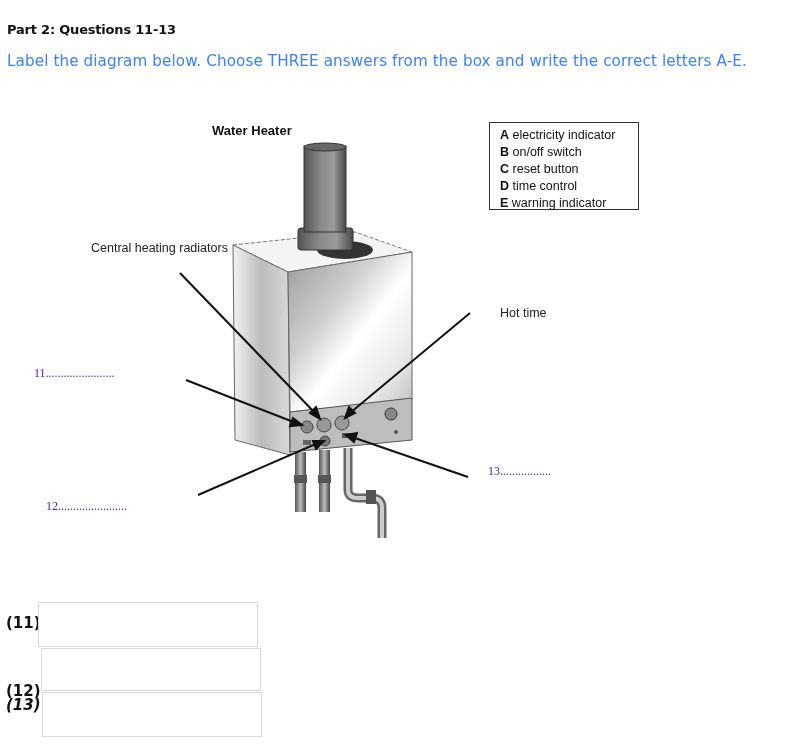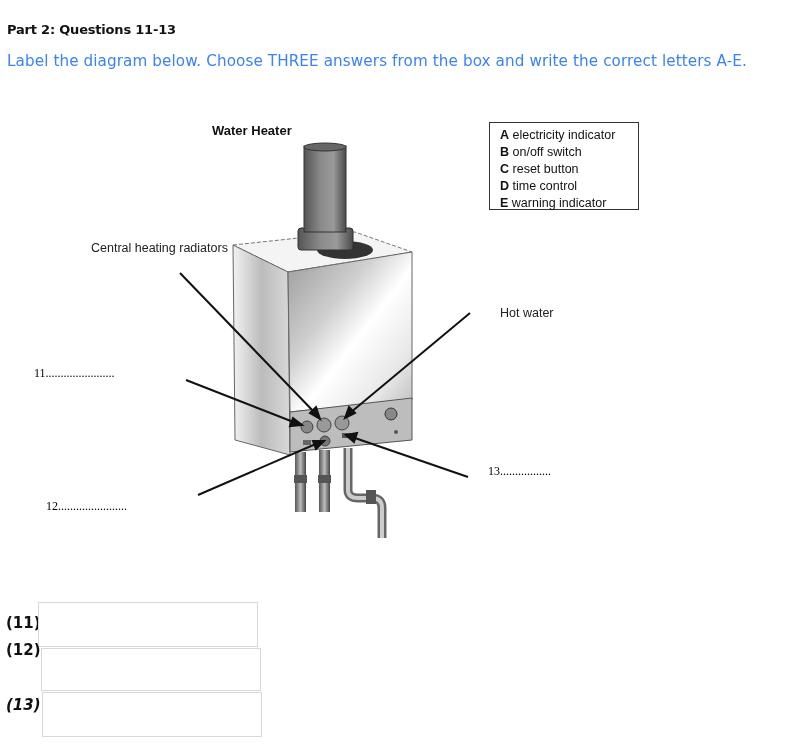--- a/index.html
+++ b/index.html
@@ -4,21 +4,21 @@
 <style>
   html, body { margin:0; padding:0; background:#ffffff; }
   body { width:792px; height:747px; position:relative; overflow:hidden; font-family:"DejaVu Sans", sans-serif; color:#111; }
   .title { position:absolute; left:7px; top:22px; font-size:13px; font-weight:bold; letter-spacing:-0.2px; }
   .instr { position:absolute; left:7px; top:52px; font-size:15.2px; color:#3b82f6; letter-spacing:0.1px; }
   .diag-title { position:absolute; left:212px; top:103px; font-family:"Liberation Sans", sans-serif; font-size:13px; font-weight:bold;margin-top:20px; }
   .diagram-svg { position:absolute; left:0; top:0; }
   .optbox { position:absolute; left:489px; top:122px; width:150px; height:88px; border:1px solid #333; box-sizing:border-box; padding:4px 0 0 10px; font-family:"Liberation Sans", sans-serif; font-size:12.5px; line-height:17px; color:#111; }
   .optbox .opt b { font-weight:bold; }
   .lbl { position:absolute; font-family:"Liberation Sans", sans-serif; font-size:12.5px; color:#222; }
-  .blank { position:absolute; font-family:"Liberation Serif", serif; font-size:12px; color:#000000; }
+  .blank { position:absolute; font-family:"Liberation Serif", serif; font-size:12px; color:#4c1d95; }
   .ans-label { position:absolute; font-size:15px; font-weight:bold; }
   .ans-box { position:absolute; border:1px solid #d8d8d8; background:#fff; box-sizing:border-box; }
 </style>
 </head>
 <body>
 
 <div class="title">Part 2: Questions 11-13</div>
 <div class="instr">Label the diagram below. Choose THREE answers from the box and write the correct letters A-E.</div>
 
 <div class="diag-title">Water Heater</div>
@@ -95,26 +95,26 @@
 
 <div class="optbox">
   <div class="opt"><b>A</b> <span>electricity indicator</span></div>
   <div class="opt"><b>B</b> <span>on/off switch</span></div>
   <div class="opt"><b>C</b> <span>reset button</span></div>
   <div class="opt"><b>D</b> <span>time control</span></div>
   <div class="opt"><b>E</b> <span>warning indicator</span></div>
 </div>
 
 <div class="lbl" style="left:54px; top:241px;margin-left:37px;">Central heating radiators</div>
-<div class="lbl" style="left:500px; top:306px;">Hot water</div>
+<div class="lbl" style="left:500px; top:306px;">Hot time</div>
 
 <div class="blank" style="left:34px; top:366px;">11.......................</div>
 <div class="blank" style="left:46px; top:499px;font-family:Liberation Serif, serif;">12.......................</div>
 <div class="blank" style="left:488px; top:464px;">13.................</div>
 
 <div class="ans-label" style="left:6px; top:614px;">(11)</div>
 <input class="ans-box" style="left: 38px; top: 602px; width: 220px; height: 45px;" value="">
 
-<div class="ans-label" style="left:6px; top:641px;">(12)</div>
+<div class="ans-label" style="left:6px; top:682px;">(12)</div>
 <input class="ans-box" style="left: 41px; top: 648px; width: 220px; height: 43px;" value="">
 
 <div class="ans-label" style="left:6px; top:696px;font-style:italic;">(13)</div>
 <input class="ans-box" style="left: 42px; top: 692px; width: 220px; height: 45px;" value="">
 
 </body></html>

